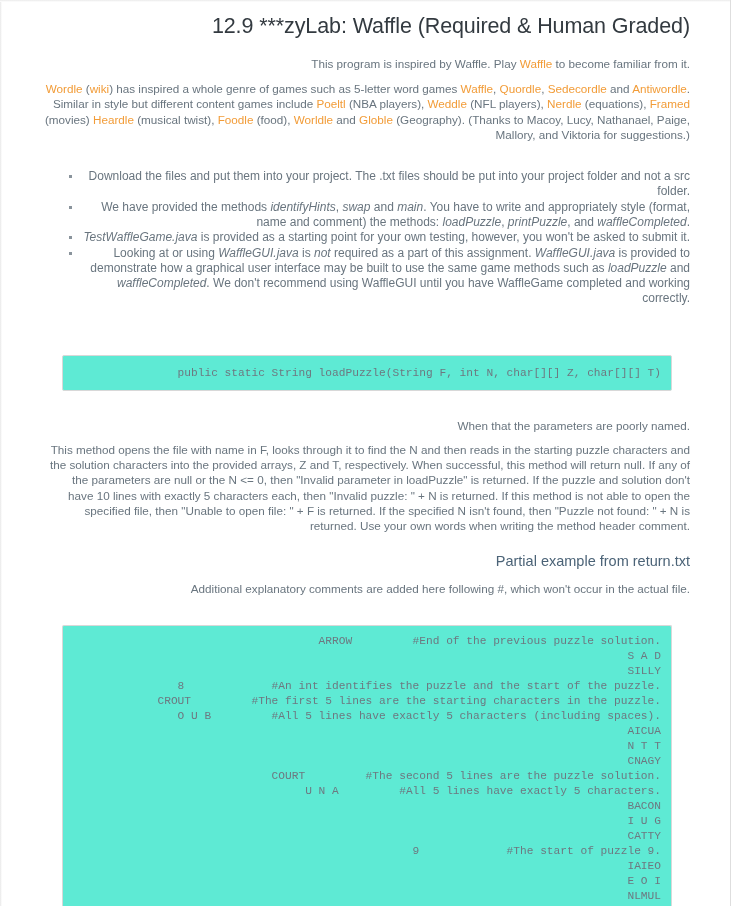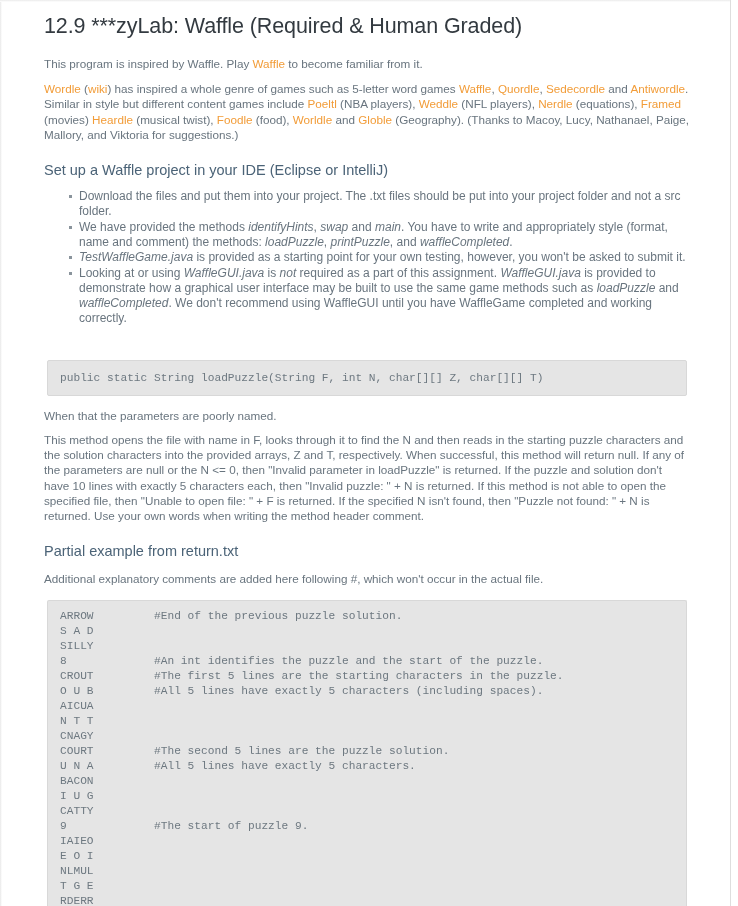--- a/index.html
+++ b/index.html
@@ -18,20 +18,21 @@
   }
   .page {
     position: absolute;
     left: 0; top: 0;
     width: 731px;
     height: 906px;
     background: #fff;
     border-right: 1px solid #dedede;
     box-sizing: border-box;
     overflow: hidden;
+    text-align: right;
   }
   .page::before {
     content: "";
     position: absolute;
     left: 0; top: 0;
     width: 2px; height: 906px;
     background: linear-gradient(to right, #e8e8e8, #ffffff);
   }
   .page::after {
     content: "";
@@ -103,22 +104,22 @@
     content: "";
     position: absolute;
     left: 0;
     top: 6px;
     width: 3px;
     height: 3px;
     background: #8a949c;
     border-radius: 0;
   }
   pre.code-box {
-    margin: 3px;
-    background: #e5e5e5;
+    margin: 18px;
+    background: #5eead4;
     border: 1px solid #d8d8d8;
     border-radius: 2px;
     padding: 8px 10px 8px 12px;
     font-family: "Liberation Mono", "DejaVu Sans Mono", monospace;
     font-size: 11.2px;
     line-height: 15px;
     color: #6d7880;
     white-space: pre;
     overflow: hidden;
   }
@@ -147,21 +148,20 @@
     </p>
 
     <div class="sp-links"></div>
 
     <p class="body-text">
       <a class="link" href="#">Wordle</a><span> (</span><a class="link" href="#">wiki</a><span>) has inspired a whole genre of games such as 5-letter word games </span><a class="link" href="#">Waffle</a><span>, </span><a class="link" href="#">Quordle</a><span>, </span><a class="link" href="#">Sedecordle</a><span> and </span><a class="link" href="#">Antiwordle</a><span>. Similar in style but different content games include </span><a class="link" href="#">Poeltl</a><span> (NBA players), </span><a class="link" href="#">Weddle</a><span> (NFL players), </span><a class="link" href="#">Nerdle</a><span> (equations), </span><a class="link" href="#">Framed</a><span> (movies) </span><a class="link" href="#">Heardle</a><span> (musical twist), </span><a class="link" href="#">Foodle</a><span> (food), </span><a class="link" href="#">Worldle</a><span> and </span><a class="link" href="#">Globle</a><span> (Geography). (Thanks to Macoy, Lucy, Nathanael, Paige, Mallory, and Viktoria for suggestions.)</span>
     </p>
 
     <div class="sp-h2a"></div>
 
-    <h2 class="section-title">Set up a Waffle project in your IDE (Eclipse or IntelliJ)</h2>
 
     <div class="sp-afterh2"></div>
 
     <ul class="bullets" id="setup-bullets">
         <li><span>Download the files and put them into your project. The .txt files should be put into your project folder and not a src folder.</span></li>
         <li><span>We have provided the methods </span><span class="it">identifyHints</span><span>, </span><span class="it">swap</span><span> and </span><span class="it">main</span><span>. You have to write and appropriately style (format, name and comment) the methods: </span><span class="it">loadPuzzle</span><span>, </span><span class="it">printPuzzle</span><span>, and </span><span class="it">waffleCompleted</span><span>.</span></li>
         <li><span class="it">TestWaffleGame.java</span><span> is provided as a starting point for your own testing, however, you won't be asked to submit it.</span></li>
         <li><span>Looking at or using </span><span class="it">WaffleGUI.java</span><span> is </span><span class="it">not</span><span> required as a part of this assignment. </span><span class="it">WaffleGUI.java</span><span> is provided to demonstrate how a graphical user interface may be built to use the same game methods such as </span><span class="it">loadPuzzle</span><span> and </span><span class="it">waffleCompleted</span><span>. We don't recommend using WaffleGUI until you have WaffleGame completed and working correctly.</span></li>
       </ul>
 

